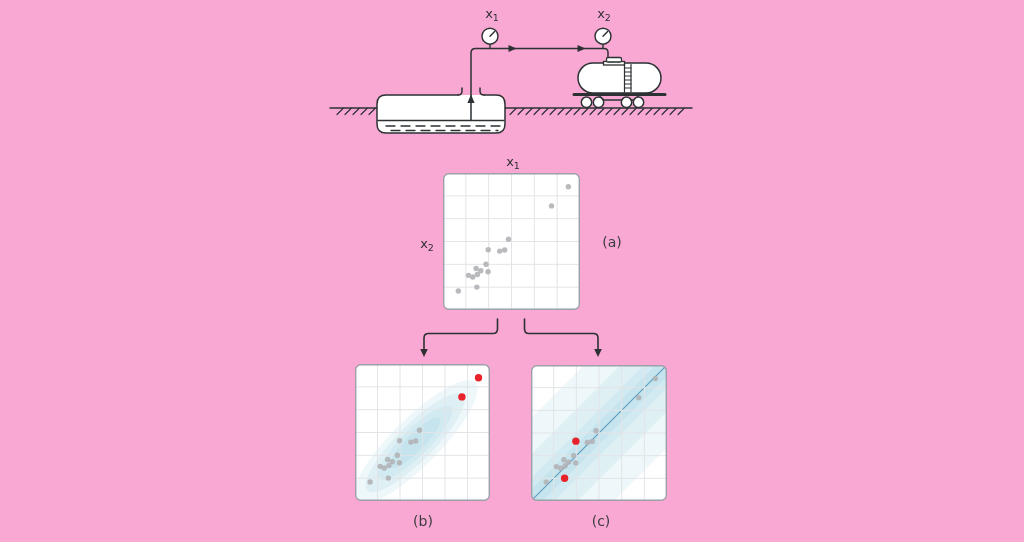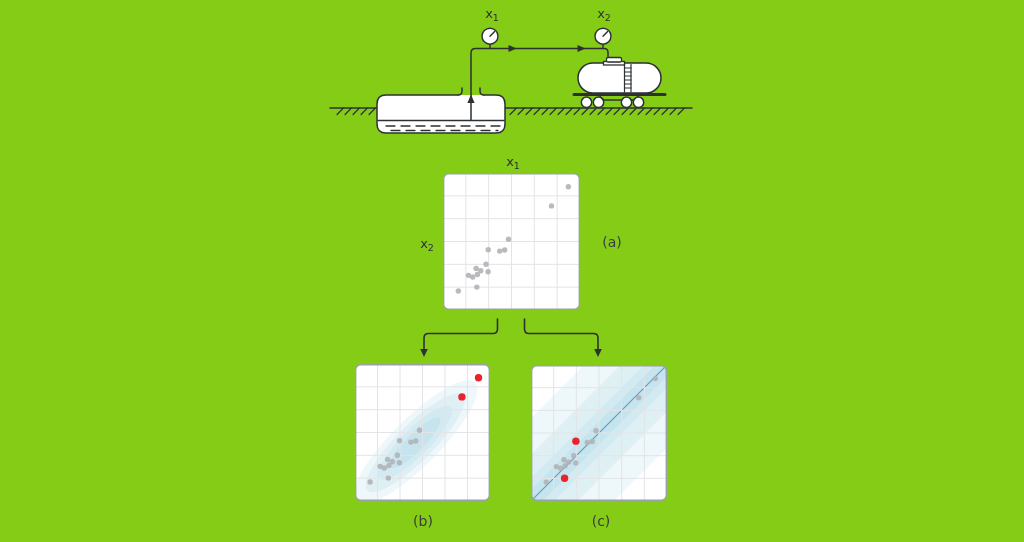--- a/index.html
+++ b/index.html
@@ -1,17 +1,17 @@
 <!DOCTYPE html>
 <html><head>
 <meta charset="utf-8">
 <style>
   html,body{margin:0;padding:0;background:#ffffff;}
   .canvas{
-    position:relative;width:1024px;height:542px;background:#84cc16;overflow:hidden;
+    position:relative;width:1024px;height:542px;background:#f9a8d4;overflow:hidden;
     font-family:"DejaVu Sans","Liberation Sans",sans-serif;
   }
   .abs{position:absolute;}
   .lbl{
     position:absolute;transform:translateX(-50%);
     color:#2e3032;font-size:13px;line-height:1;white-space:nowrap;
   }
   .lbl sub{font-size:9.5px;vertical-align:-3px;}
   .caption{
     position:absolute;transform:translateX(-50%);

